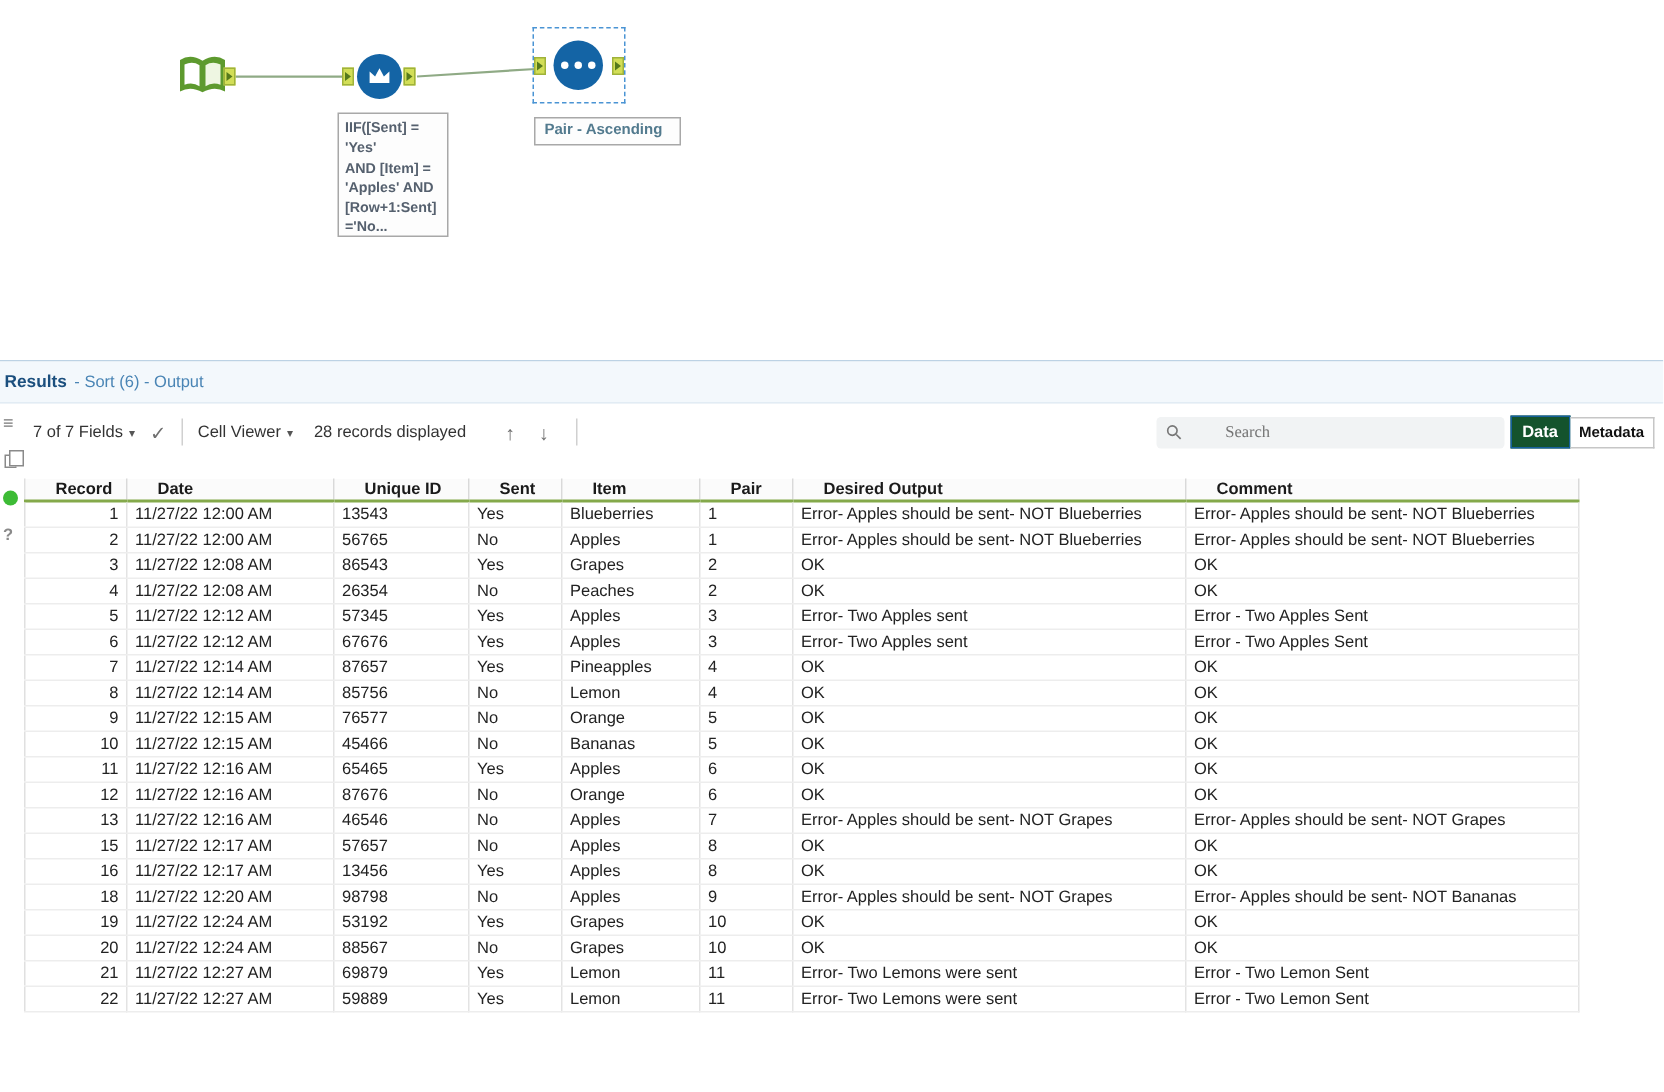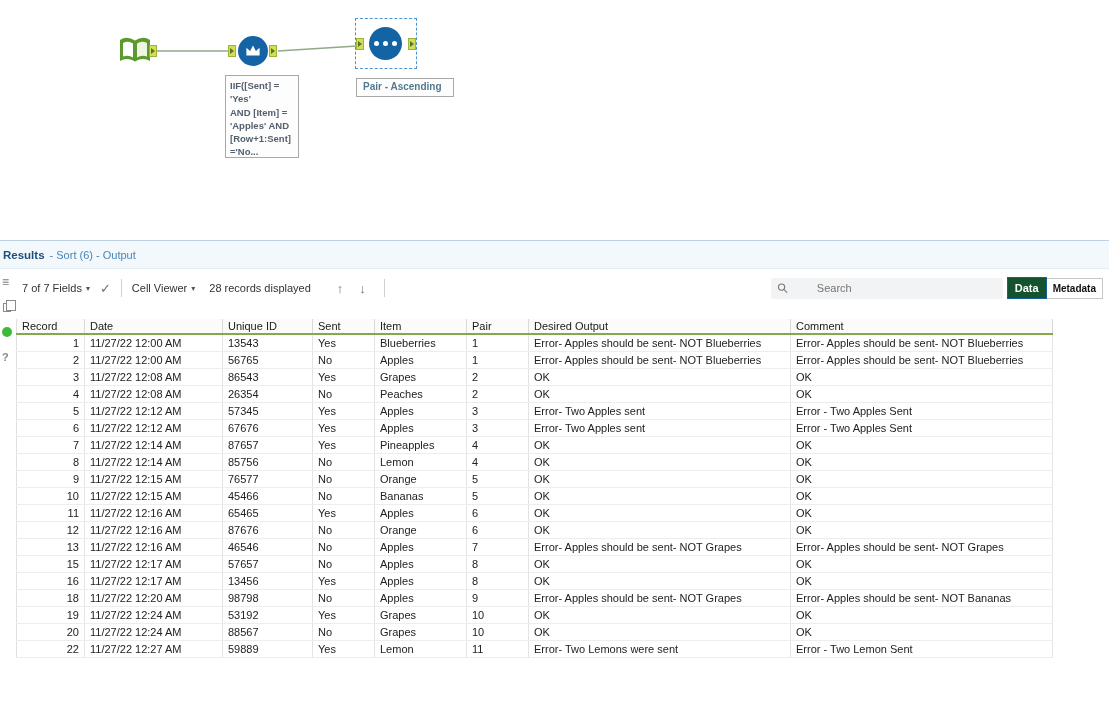--- a/index.html
+++ b/index.html
@@ -43,32 +43,32 @@
              display:flex; align-items:center; padding:0 6px; }
   .tb-item { display:flex; align-items:center; gap:4px; color:#333; white-space:nowrap; }
   .caret { font-size:8px; color:#555; }
   .tb-sep { width:1px; height:18px; background:#d0d0d0; margin:0 10px; }
   .check-icon { color:#6f6f6f; font-size:13px; margin-left:10px; }
   .arrow-icon { color:#6f6f6f; font-size:13px; margin:0 8px; }
   .tb-right { margin-left:auto; display:flex; align-items:center; }
   .search-box { width:232px; height:21px; background:#f1f3f4; border-radius:3px;
                 display:flex; align-items:center; padding:0 6px; gap:5px; margin-right:4px; }
   .search-input { border:none; background:transparent; outline:none; font-size:11px;
-                  font-family:Liberation Sans, sans-serif; color:#333; width:100%;padding-left:24px; }
+                  font-family:Liberation Serif, serif; color:#333; width:100%;padding-left:24px; }
   .data-btn { background:#14532d; color:#fff; font-weight:bold; font-size:11px;
               padding:4px 7px; border:1px solid #15609c; cursor:pointer; }
   .meta-btn { background:#fff; color:#111; font-weight:bold; font-size:10px;
               padding:4px 6px; border:1px solid #c6c6c6; border-left:none; cursor:pointer; white-space:nowrap; }
 
   .table-wrap { position:absolute; left:16px; top:78px; }
   table.results { border-collapse:collapse; table-layout:fixed; width:1036px;
                   border-left:1px solid #e0e0e0; font-size:11px; }
-  table.results th { text-align:left; font-weight:normal; color:#1a1a1a; background:#fbfbfb;
+  table.results th { text-align:left; font-weight:bold; color:#1a1a1a; background:#fbfbfb;
                      border-right:1px solid #d9d9d9; border-bottom:2px solid #84a94b;
-                     padding:1px 5px; height:14px; white-space:nowrap; overflow:hidden; }
+                     padding:1px 20px; height:14px; white-space:nowrap; overflow:hidden; }
   table.results td { border-right:1px solid #e3e3e3; border-bottom:1px solid #ededed;
                      padding:0 5px; height:17px; white-space:nowrap; overflow:hidden; color:#222; }
   td.cell-record { text-align:right; padding-right:7px; }
   col.c-record { width:68px; } col.c-date { width:138px; } col.c-uid { width:90px; }
   col.c-sent { width:62px; } col.c-item { width:92px; } col.c-pair { width:62px; }
   col.c-desired { width:262px; } col.c-comment { width:262px; }
 </style>
 </head>
 <body>
 
@@ -360,26 +360,36 @@
               <td class="cell-record">20</td>
               <td>11/27/22 12:24 AM</td>
               <td>88567</td>
               <td>No</td>
               <td>Grapes</td>
               <td>10</td>
               <td>OK</td>
               <td>OK</td>
             </tr>
             <tr>
-              <td class="cell-record">22</td>
+              <td class="cell-record">21</td>
               <td>11/27/22 12:27 AM</td>
-              <td>59889</td>
+              <td>69879</td>
               <td>Yes</td>
               <td>Lemon</td>
               <td>11</td>
               <td>Error- Two Lemons were sent</td>
               <td>Error - Two Lemon Sent</td>
             </tr>
+            <tr>
+              <td class="cell-record">22</td>
+              <td>11/27/22 12:27 AM</td>
+              <td>59889</td>
+              <td>Yes</td>
+              <td>Lemon</td>
+              <td>11</td>
+              <td>Error- Two Lemons were sent</td>
+              <td>Error - Two Lemon Sent</td>
+            </tr>
           </tbody>
       </table>
     </div>
   </div>
 </div>
 
 </body></html>

